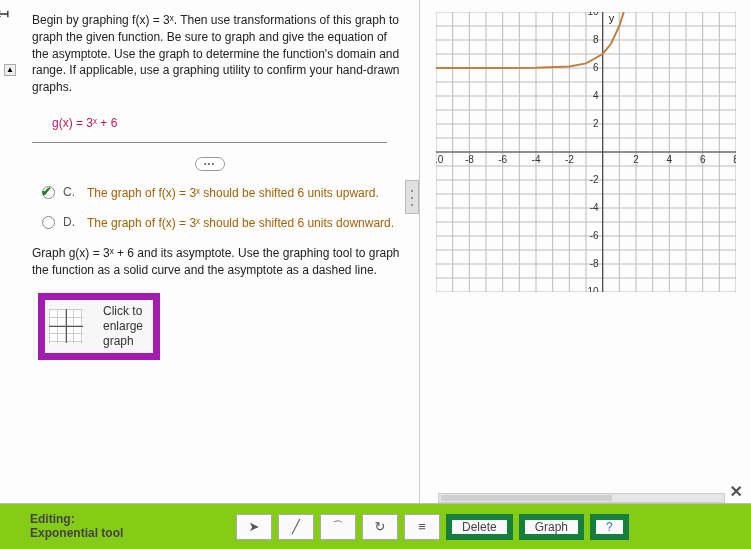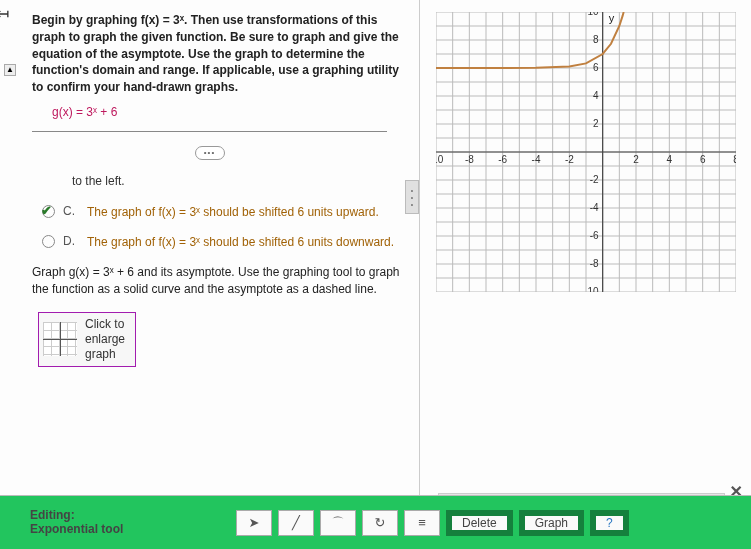--- a/index.html
+++ b/index.html
@@ -41,23 +41,22 @@
       height: 12px;
       background: #eee;
       border: 1px solid #aaa;
       font-size: 8px;
       text-align: center;
       line-height: 10px;
     }
     .problem-text {
       color: #222;
       line-height: 1.4;
-      margin-bottom: 9px;
+      margin-bottom: 20px;
       padding-left: 18px;
-      font-weight: bold;
     }
     .formula {
       padding-left: 38px;
       margin-bottom: 12px;
       color: #be185d;
     }
     .divider-pill {
       width: 30px;
       height: 14px;
       border: 1px solid #999;
@@ -108,24 +107,24 @@
       color: #222;
       line-height: 1.4;
       margin-top: 10px;
       padding-left: 18px;
     }
     .enlarge-box {
       margin-top: 14px;
       margin-left: 24px;
       display: inline-flex;
       align-items: center;
-      border: 1px solid #a21caf;
+      border: 7px solid #a21caf;
       background: #f7f7f7;
       padding: 4px 10px 4px 4px;
-      gap: 8px;
+      gap: 20px;
     }
     .grid-thumb {
       width: 34px;
       height: 34px;
       background:
         linear-gradient(#ccc 1px, transparent 1px) 0 0/8px 8px,
         linear-gradient(90deg,#ccc 1px, transparent 1px) 0 0/8px 8px,
         #fff;
       position: relative;
     }
@@ -146,22 +145,22 @@
     .axis-line { stroke: #444; stroke-width: 1.2; }
     .tick-text { font-size: 10px; fill: #333; }
     .curve { stroke: #c08040; stroke-width: 2; fill: none; }
     .ylabel { font-size: 11px; fill: #222; }
     
     .toolbar {
       position: absolute;
       bottom: 0;
       left: 0;
       right: 0;
-      height: 54px;
-      background: #22c55e;
+      height: 46px;
+      background: #84cc16;
       border-top: 1px solid #bbb;
       display: flex;
       align-items: center;
       padding: 0 10px;
       gap: 6px;
     }
     .editing-label {
       color: #444;
       font-weight: bold;
       line-height: 1.15;
@@ -230,21 +229,20 @@
     <span class="scroll-btn">▲</span>
 
     <p class="problem-text">Begin by graphing f(x) = 3ˣ. Then use transformations of this graph to graph the given function. Be sure to graph and give the equation of the asymptote. Use the graph to determine the function's domain and range. If applicable, use a graphing utility to confirm your hand-drawn graphs.</p>
     <p class="formula">g(x) = 3ˣ + 6</p>
 
     <div class="hr-line"></div>
     <div class="divider-pill">•••</div>
 
     <div class="scroll-inner">•<br>•<br>•</div>
 
-    <p class="option-partial">to the left.</p>
 
     <div class="option">
       <span class="radio selected"></span>
       <span class="opt-letter">C.</span>
       <span class="opt-text">The graph of f(x) = 3ˣ should be shifted 6 units upward.</span>
     </div>
 
     <div class="option">
       <span class="radio"></span>
       <span class="opt-letter">D.</span>

